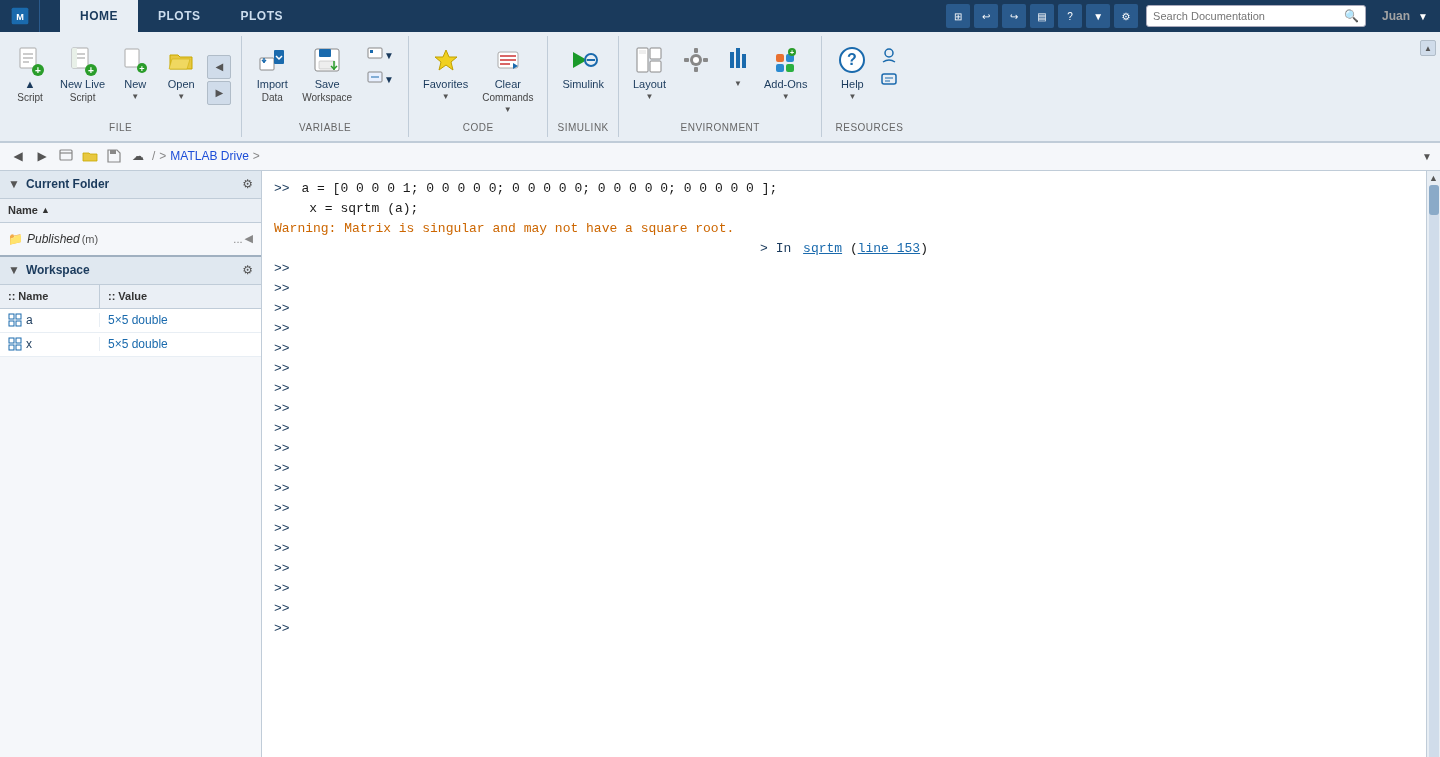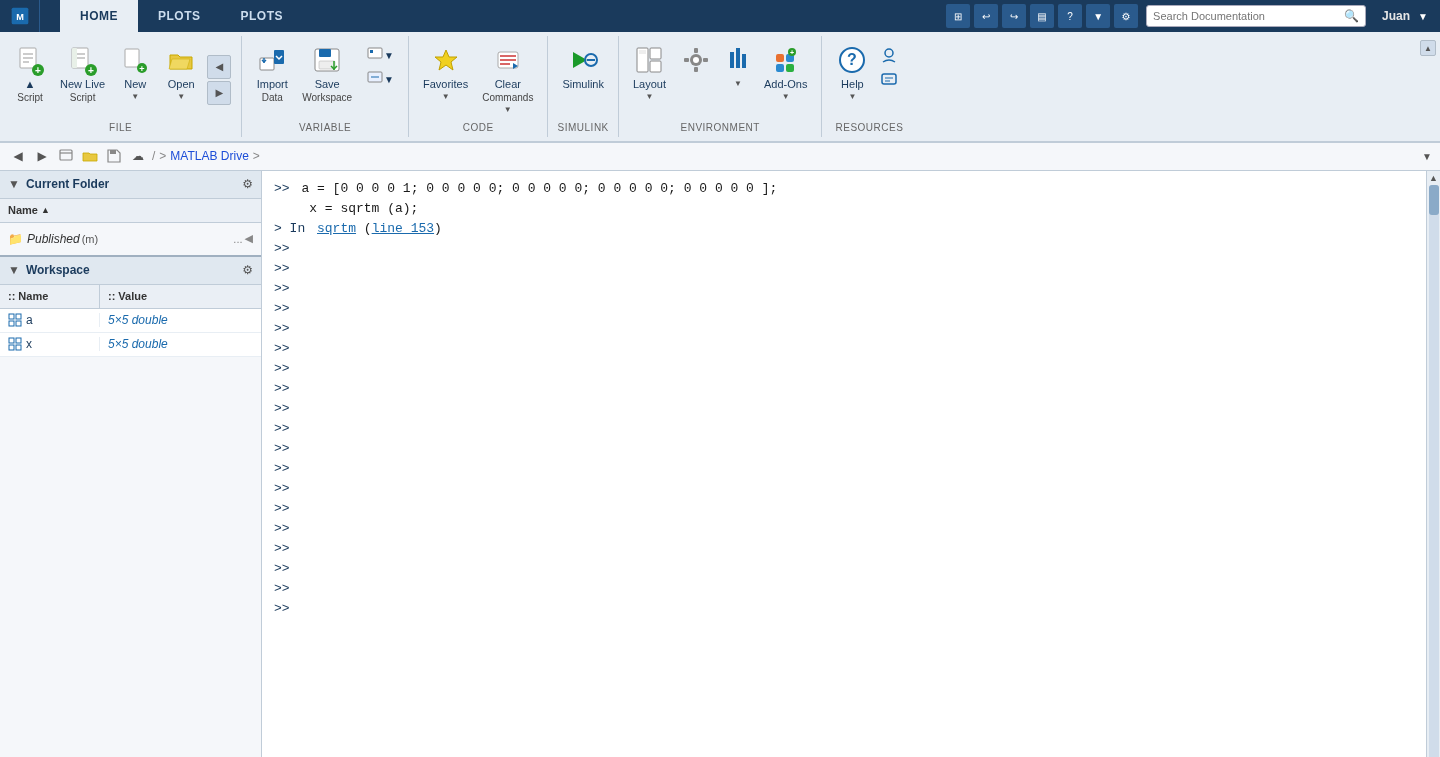--- a/index.html
+++ b/index.html
@@ -34,21 +34,21 @@
       background: #2a5a8c; border-radius: 2px; cursor: pointer; color: white; font-size: 10px;
     }
     .search-doc-box {
       display: flex; align-items: center;
       background: white; border: 1px solid #aab; border-radius: 3px;
       height: 22px; width: 220px; padding: 0 6px;
     }
     .search-doc-input {
       border: none; outline: none; font-size: 11px; color: #666; flex: 1; background: transparent;
     }
-    .user-label { color: #e5e5e5; font-size: 12px; font-weight: 600; margin-left: 8px; cursor: pointer; }
+    .user-label { color: #a3a3a3; font-size: 12px; font-weight: 600; margin-left: 8px; cursor: pointer; }
 
     
     .ribbon {
       background: #e8eef4; border-bottom: 2px solid #c0ccd8;
       display: flex; flex-direction: column;
     }
     .ribbon-body {
       display: flex; align-items: stretch; min-height: 80px; padding: 4px 0;
     }
     .ribbon-section {
@@ -144,37 +144,37 @@
     .ws-col-name { flex: 0 0 100px; border-right: 1px solid #c0ccd8; }
     .ws-col-value { flex: 1; }
 
     .workspace-rows { flex: 1; overflow-y: auto; }
     .ws-row {
       display: flex; align-items: center; height: 24px;
       border-bottom: 1px solid #e8eef4; background: white;
     }
     .ws-cell { padding: 0 8px; font-size: 12px; display: flex; align-items: center; gap: 4px; }
     .ws-cell-name { flex: 0 0 100px; border-right: 1px solid #e8eef4; color: #1a3a5c; }
-    .ws-cell-value { flex: 1; color: #1a6aad; font-style: italic; }
+    .ws-cell-value { flex: 1; color: #1a6aad; }
     .ws-grid-icon {
       width: 14px; height: 14px; display: inline-flex; align-items: center; justify-content: center;
     }
 
     
     .command-window {
       flex: 1; background: white; display: flex; flex-direction: column; overflow: hidden;
     }
     .command-content {
       flex: 1; overflow-y: auto; padding: 8px 12px; font-family: 'Courier New', monospace; font-size: 13px;
     }
     .cmd-line { display: flex; align-items: baseline; min-height: 20px; line-height: 20px; }
     .cmd-prompt { color: #1a3a5c; margin-right: 4px; white-space: pre; }
     .cmd-text { color: #1a1a1a; white-space: pre; }
     .cmd-warning { color: #cc6600; white-space: pre; }
-    .cmd-info { display: flex; align-items: baseline; min-height: 20px; line-height: 20px; white-space: pre; }
+    .cmd-info { display: flex; align-items: baseline; min-height: 20px; line-height: 20px; white-space: pre; justify-content: center; }
     .cmd-info-arrow { color: #1a3a5c; margin-right: 4px; }
     .cmd-info-text { color: #1a1a1a; }
     .cmd-info-link { color: #1a6aad; text-decoration: underline; cursor: pointer; }
     .cmd-prompt-line { display: flex; align-items: baseline; min-height: 20px; line-height: 20px; }
   </style>
 </head>
 <body>
 
 <div class="title-bar">
   <div class="title-bar-logo">
@@ -582,20 +582,23 @@
       <div class="cmd-line">
         <span class="cmd-prompt">&gt;&gt;</span>
         <span class="cmd-text"> a = [0 0 0 0 1; 0 0 0 0 0; 0 0 0 0 0; 0 0 0 0 0; 0 0 0 0 0 ];</span>
       </div>
 
       <div class="cmd-line">
         <span class="cmd-prompt">&nbsp;&nbsp;&nbsp;</span>
         <span class="cmd-text"> x = sqrtm (a);</span>
       </div>
 
+      <div class="cmd-line">
+        <span class="cmd-warning">Warning: Matrix is singular and may not have a square root.</span>
+      </div>
 
       <div class="cmd-info">
         <span class="cmd-info-arrow">&gt; In </span>
         <a class="cmd-info-link">sqrtm</a>
         <span class="cmd-info-text"> (</span>
         <a class="cmd-info-link">line 153</a>
         <span class="cmd-info-text">)</span>
       </div>
 
       <div class="cmd-prompt-line">

